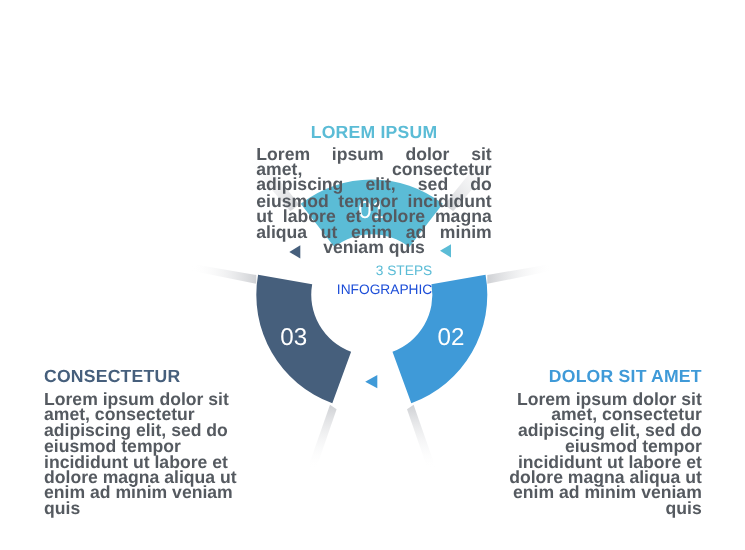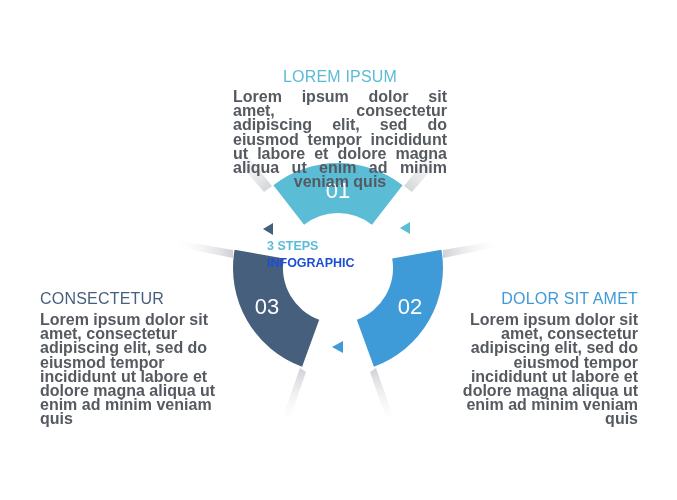--- a/index.html
+++ b/index.html
@@ -1,28 +1,28 @@
 <!DOCTYPE html>
 <html><head>
   <meta charset="utf-8">
   <style>
     html, body { margin: 0; padding: 0; background: #ffffff; }
     body { width: 677px; height: 500px; position: relative; overflow: hidden; font-family: "Liberation Sans", sans-serif; }
     .canvas { position: absolute; left: 0; top: 0; width: 677px; height: 500px; }
     .block { position: absolute; }
-    .title { font-weight: normal; font-size: 16px; letter-spacing: 0.2px; }
+    .title { font-weight: bold; font-size: 16px; letter-spacing: 0.2px; margin-top: 44px; }
     .body-text { font-size: 16px; line-height: 14.2px; color: #555a60; font-weight: bold; }
     #step1 { left: 233px; top: 68px; width: 214px; text-align: center; }
     #step1 .title { color: #5bbcd6; margin-bottom: 4px; }
     #step1 .body-text { text-align: justify; text-align-last: center; }
     #step3 { left: 40px; top: 290px; width: 180px; }
     #step3 .title { color: #465f7c; margin-bottom: 5px; }
     #step2 { left: 458px; top: 290px; width: 180px; text-align: right; }
     #step2 .title { color: #3f9ad8; margin-bottom: 5px; }
-    .center-label { position: absolute; left: 267px; top: 238px; width: 110px; text-align: left; font-weight: bold; }
+    .center-label { position: absolute; left: 283px; top: 238px; width: 110px; text-align: right; font-weight: normal; }
     .center-label .l1 { color: #5bbcd6; font-size: 12.5px; line-height: 17px; }
     .center-label .l2 { color: #1d4ed8; font-size: 12.5px; line-height: 17px; }
     .num { font-family: "Liberation Sans", sans-serif; font-size: 22px; fill: #ffffff; }
   </style>
 </head>
 <body>
 
 <div class="canvas">
   <svg width="677" height="500" viewBox="0 0 677 500" style="position:absolute;left:0;top:0">
     <defs>

